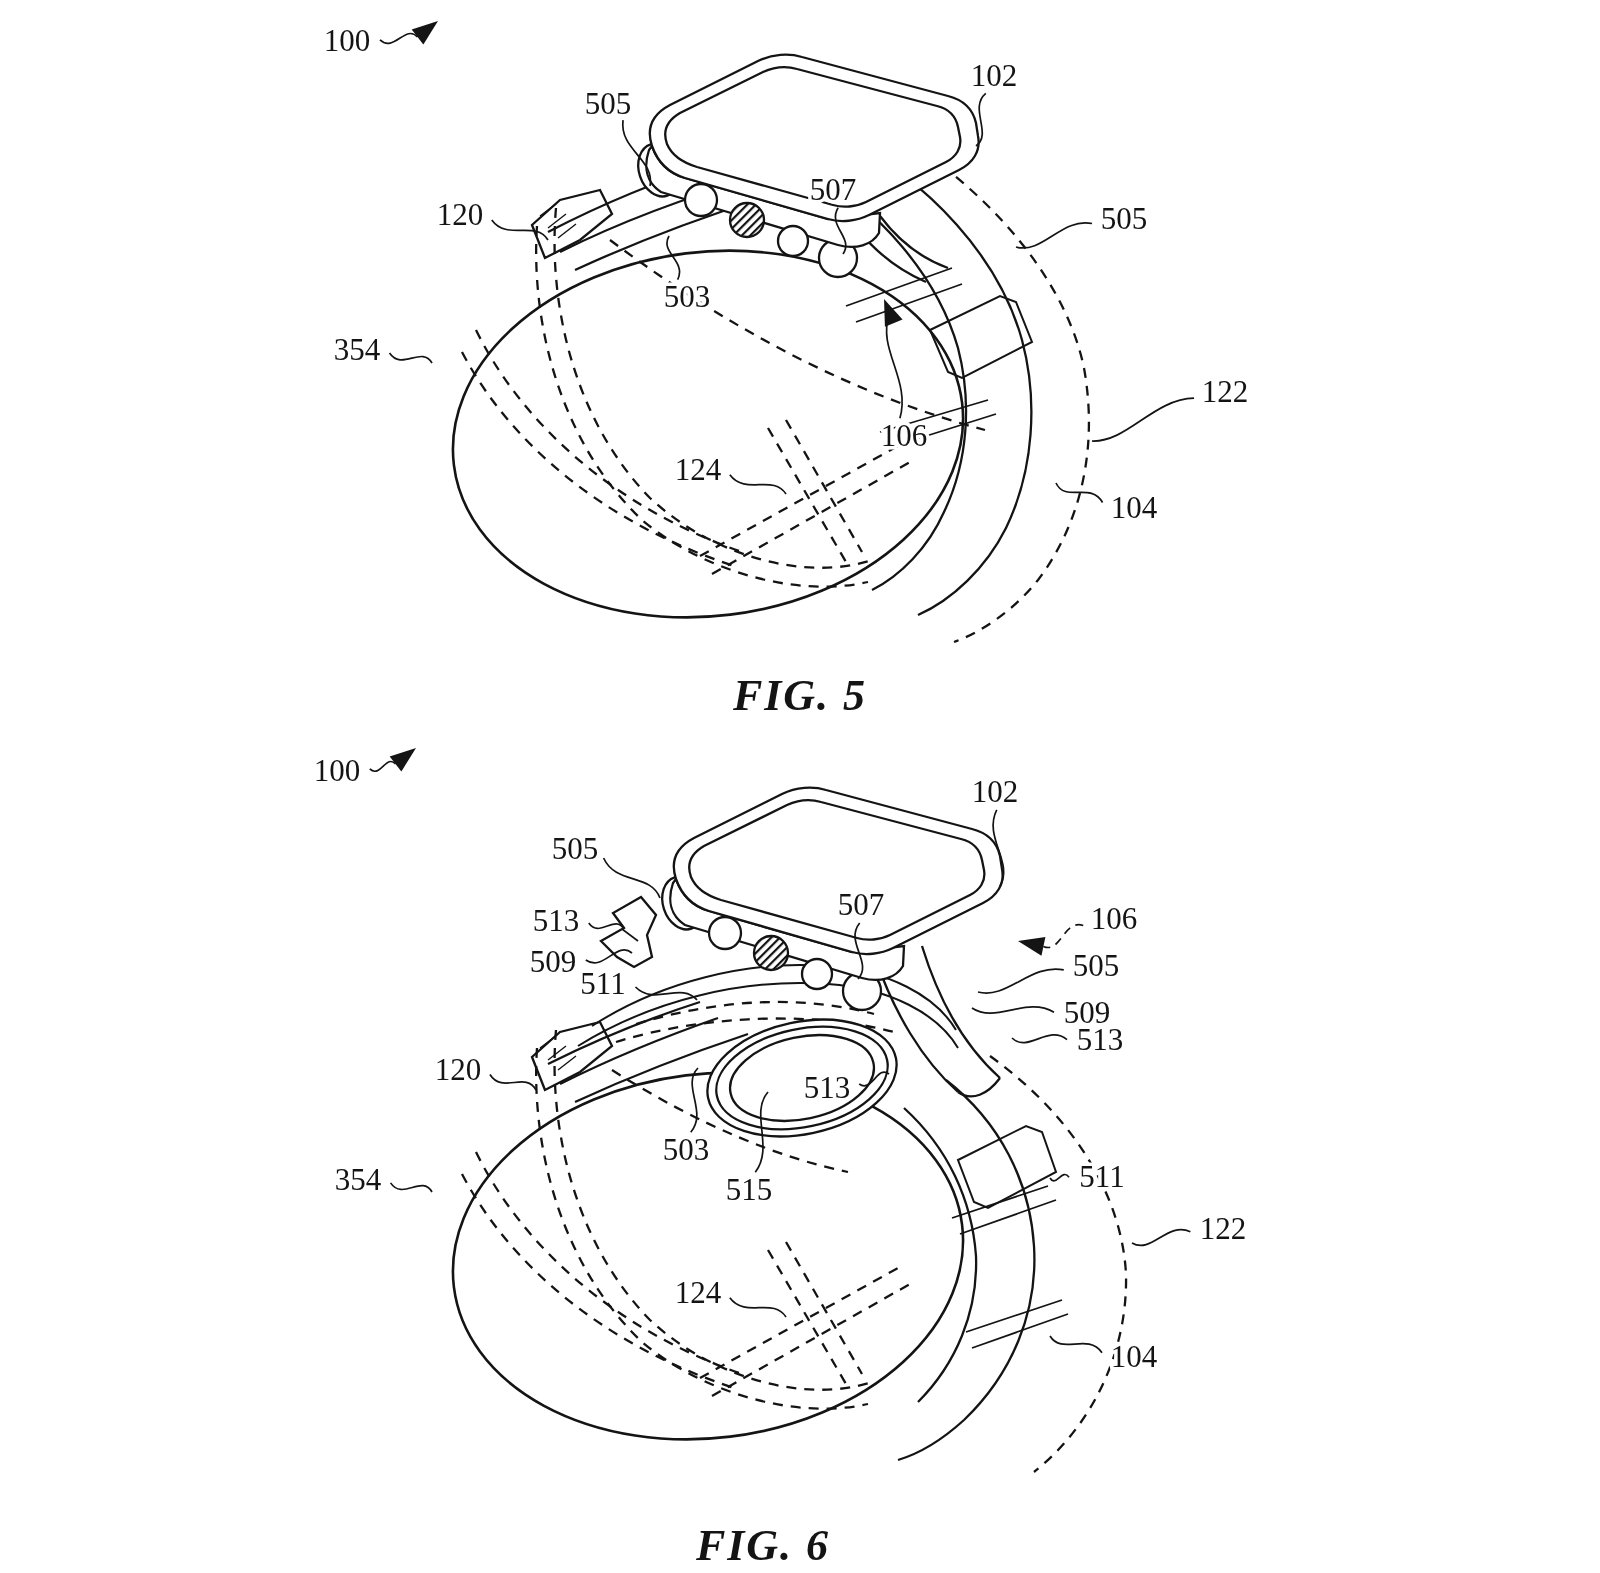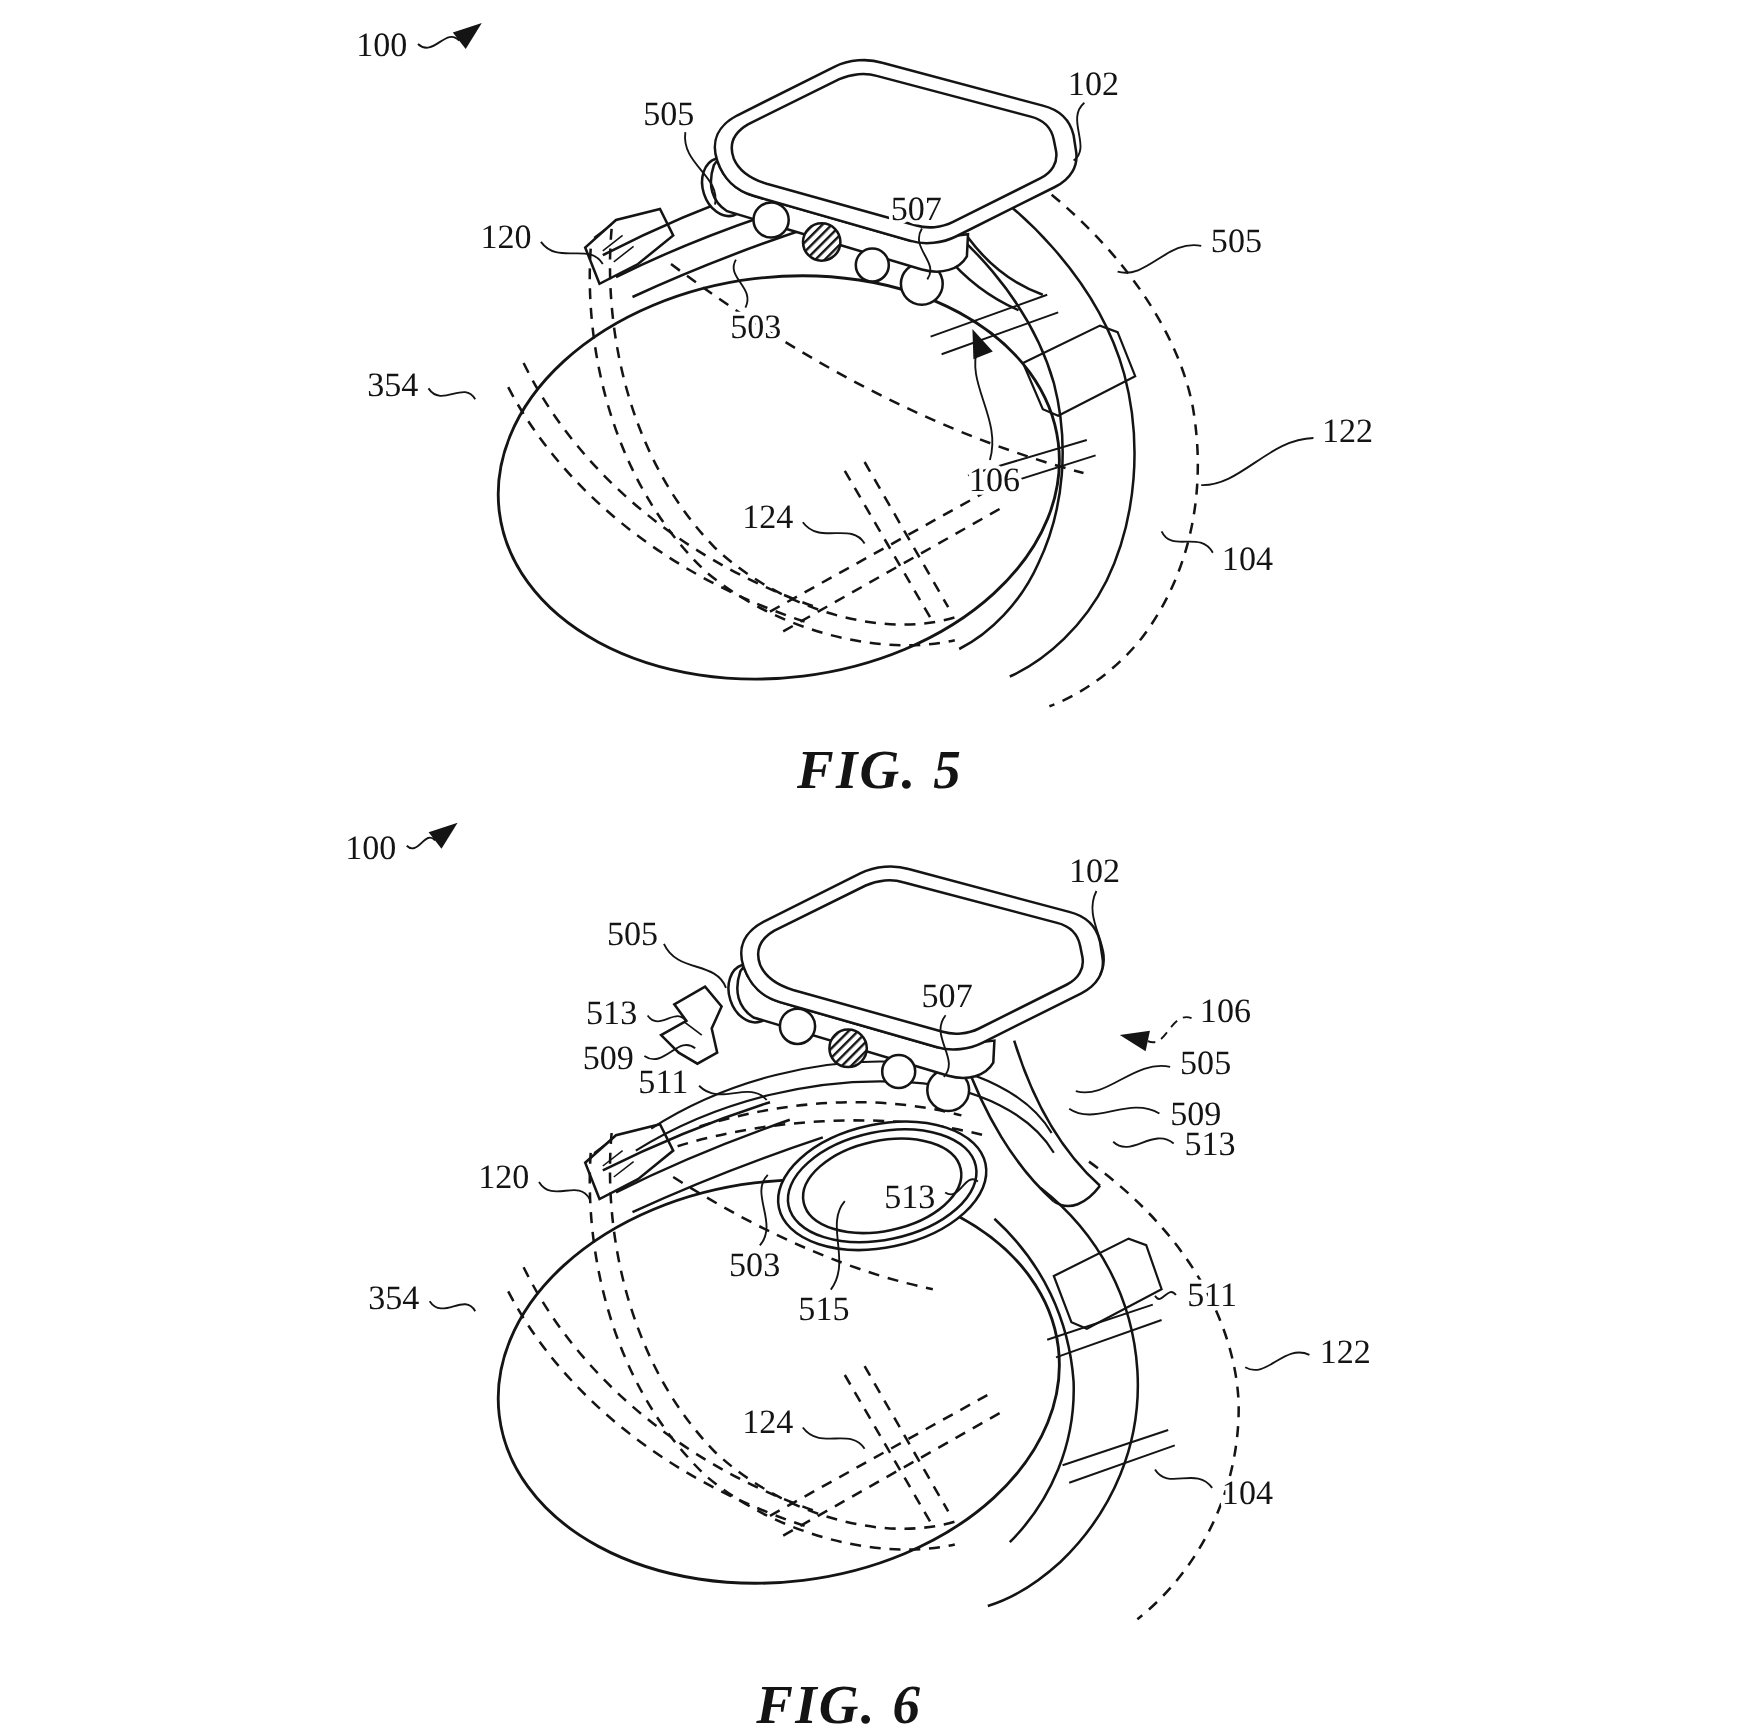--- a/index.html
+++ b/index.html
@@ -1,20 +1,20 @@
 <!DOCTYPE html>
 <html><head>
 <meta charset="utf-8">
 <style>
   html,body{margin:0;padding:0;background:#fff;}
   .sheet{position:relative;width:1600px;height:1573px;background:#fff;overflow:hidden;
          font-family:"Liberation Serif","DejaVu Serif",serif;}
   .sheet svg{position:absolute;left:0;top:0;}
   .caption{position:absolute;transform:translateX(-50%);font-style:italic;font-weight:bold;
-           font-size:50px;letter-spacing:2px;color:#141414;white-space:nowrap;}
+           font-size:44px;letter-spacing:2px;color:#141414;white-space:nowrap;}
   .art{stroke:#141414;fill:none;}
   text.ref{font-family:"Liberation Serif","DejaVu Serif",serif;font-size:31px;fill:#141414;
            paint-order:stroke;stroke:#ffffff;stroke-width:7px;stroke-linejoin:round;}
 </style>
 </head>
 <body>
 
 <div class="sheet">
 <svg width="1600" height="1573" viewBox="0 0 1600 1573" xmlns="http://www.w3.org/2000/svg">
   <defs>

